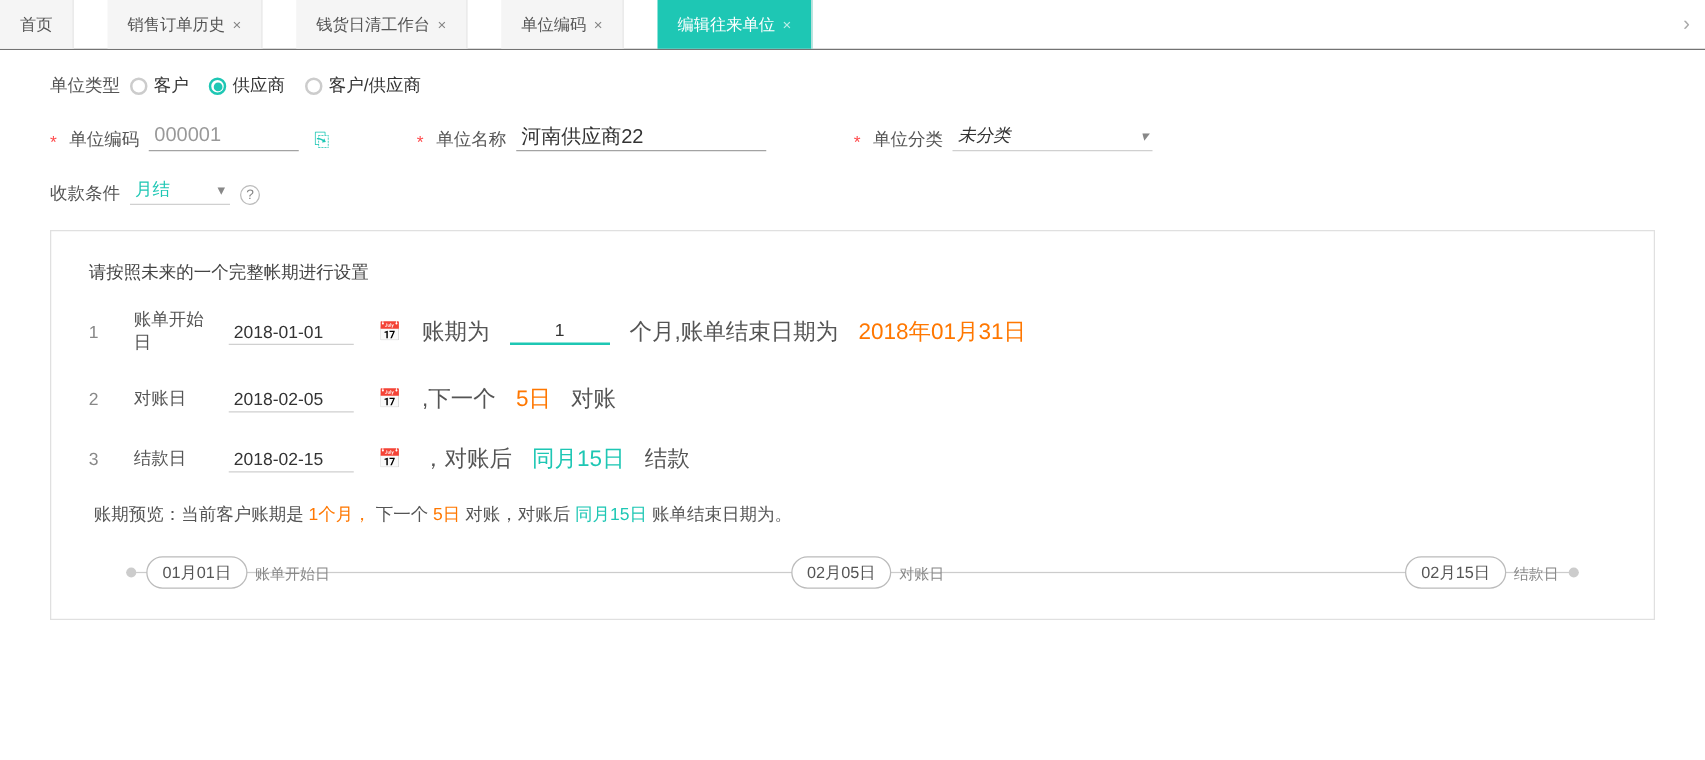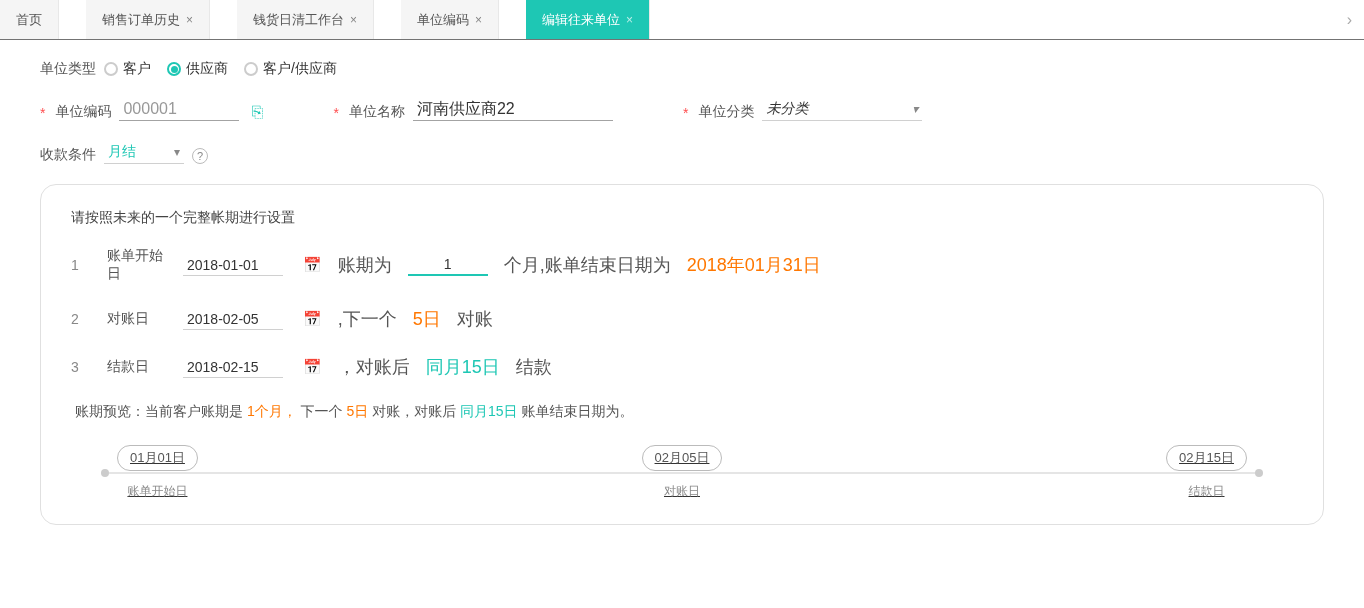--- a/index.html
+++ b/index.html
@@ -160,21 +160,21 @@
       border-radius: 50%;
       border: 1px solid #bbb;
       color: #888;
       font-size: 11px;
       cursor: pointer;
     }
 
     
     .settings-box {
       border: 1px solid #e0e0e0;
-      border-radius: 16px;
+      border-radius: 0;
       padding: 24px 30px;
       margin-bottom: 20px;
     }
     .settings-title {
       font-size: 14px;
       color: #444;
       margin-bottom: 20px;
     }
 
     
@@ -259,24 +259,23 @@
     .timeline-nodes {
       display: flex;
       justify-content: space-between;
       flex: 1;
       position: relative;
       z-index: 2;
       margin: 0 8px;
     }
     .timeline-node {
       display: flex;
-      flex-direction: column;
-      align-items: center;
+      flex-direction: row;
+      align-items: flex-start;
       gap: 6px;
-      text-decoration: underline;
     }
     .node-badge {
       background: #fff;
       border: 1px solid #bbb;
       border-radius: 20px;
       padding: 3px 12px;
       font-size: 13px;
       color: #555;
       white-space: nowrap;
     }

